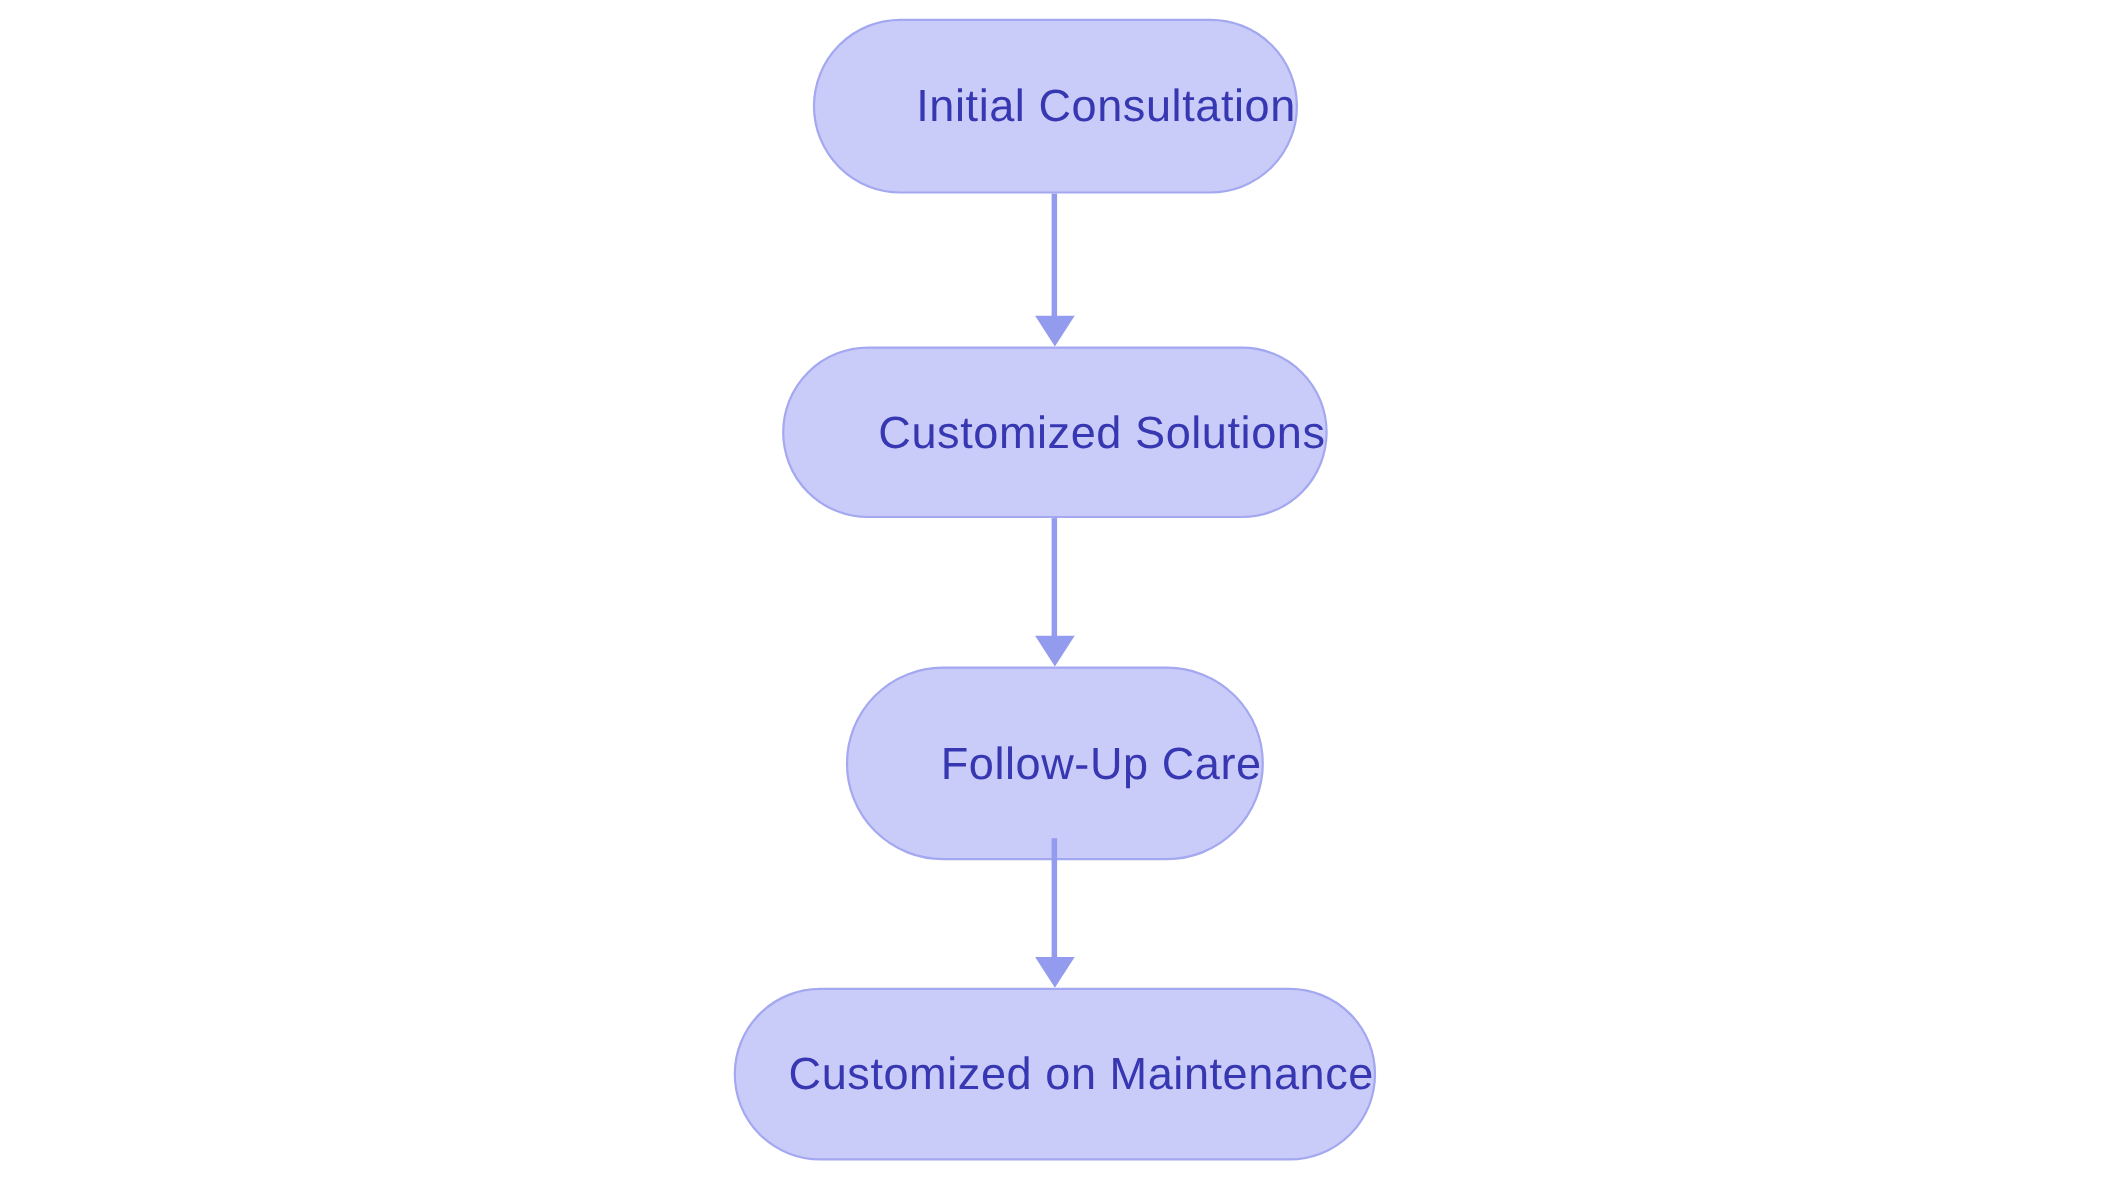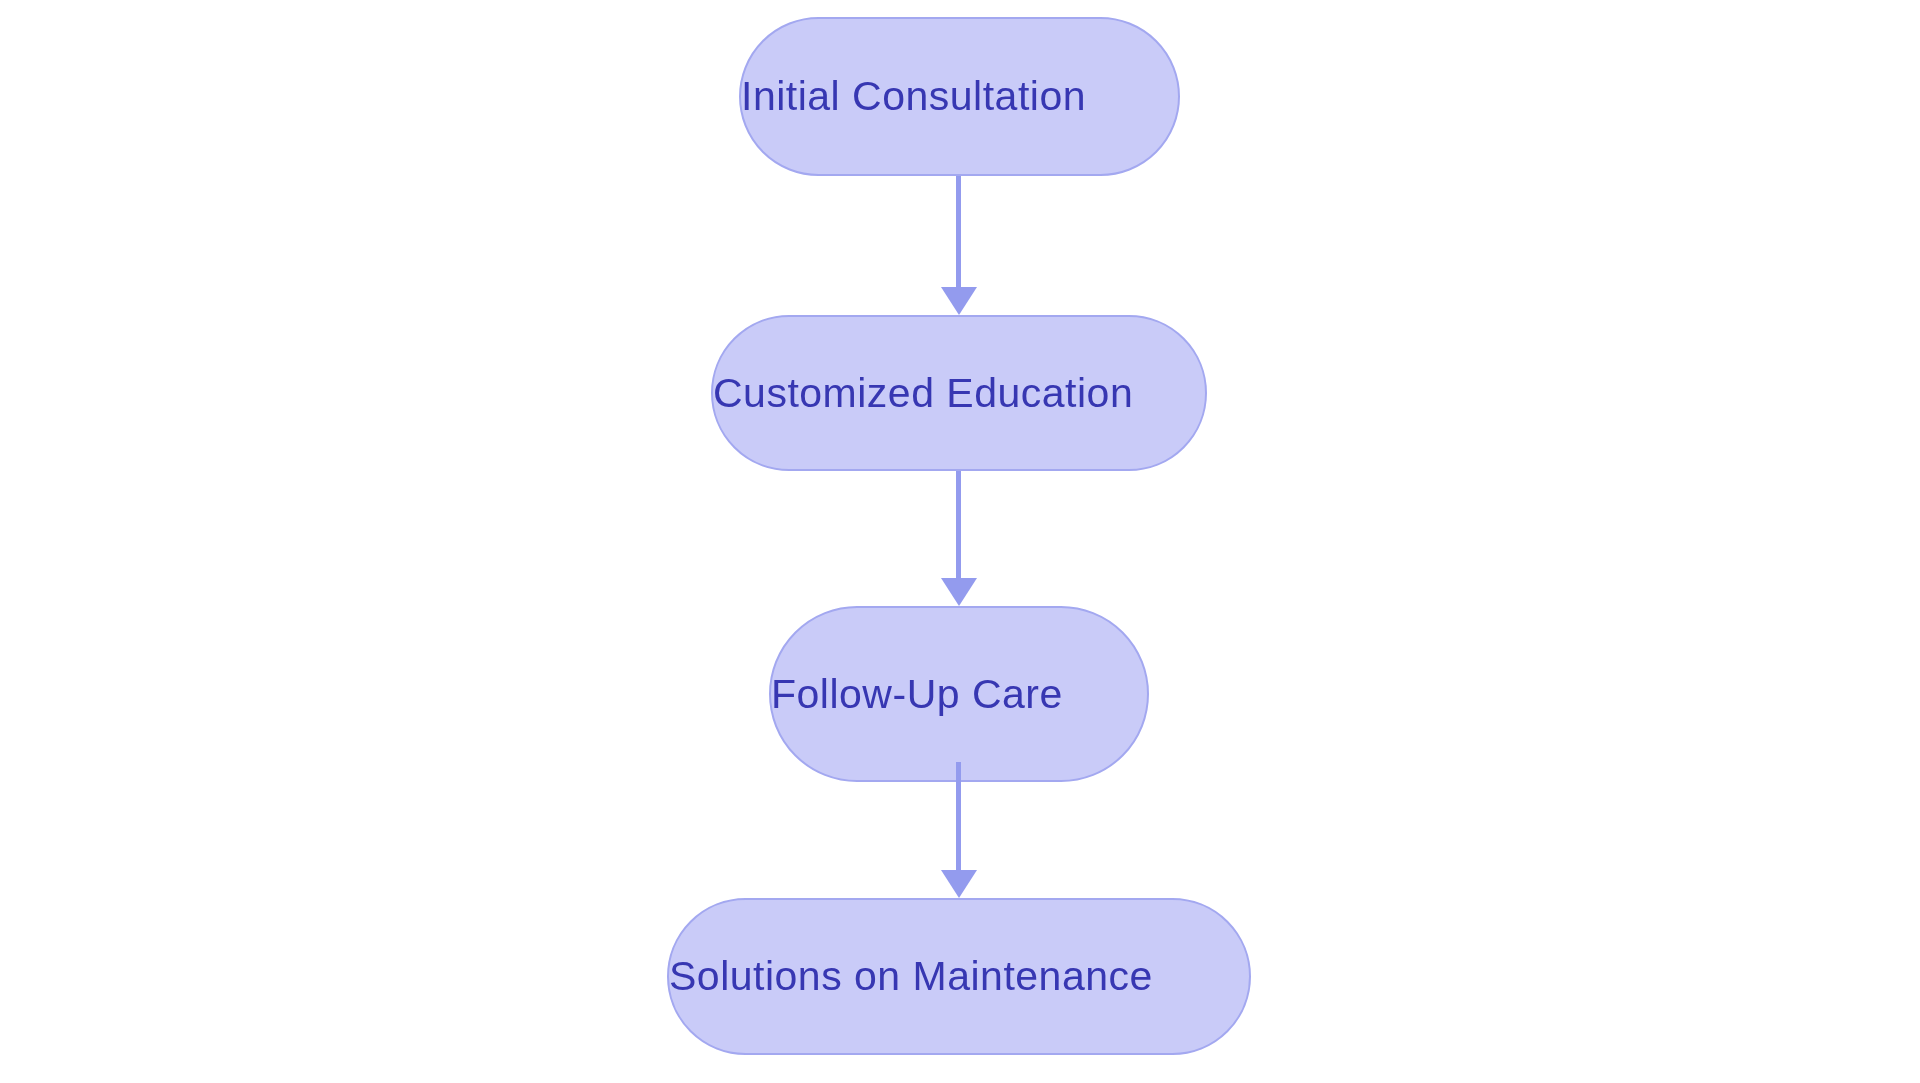--- a/index.html
+++ b/index.html
@@ -20,21 +20,21 @@
   .canvas {
     position: relative;
     width: 1920px;
     height: 1083px;
     background: var(--bg);
   }
   .flow-node {
     position: absolute;
     display: flex;
     align-items: center;
-    justify-content: flex-start;
+    justify-content: flex-end;
     background: var(--node-fill);
     border: 2px solid var(--node-border);
     border-radius: 90px; 
     color: var(--text-color);
     font-size: 41px;
     letter-spacing: 0.5px;
     white-space: nowrap;
     text-align: center;
   }
   .node-1 { left: 739px; top: 17px;  width: 441px; height: 159px; }
@@ -78,34 +78,34 @@
   <div class="flow-node node-1">
     <span>Initial Consultation</span>
   </div>
 
   <div class="connector conn-1">
     <div class="stem"></div>
     <div class="arrowhead"></div>
   </div>
 
   <div class="flow-node node-2">
-    <span>Customized Education</span>
+    <span>Customized Solutions</span>
   </div>
 
   <div class="connector conn-2">
     <div class="stem"></div>
     <div class="arrowhead"></div>
   </div>
 
   <div class="flow-node node-3">
     <span>Follow-Up Care</span>
   </div>
 
   <div class="connector conn-3">
     <div class="stem"></div>
     <div class="arrowhead"></div>
   </div>
 
   <div class="flow-node node-4">
-    <span>Solutions on Maintenance</span>
+    <span>Customized on Maintenance</span>
   </div>
 
 </div>
 
 </body></html>

